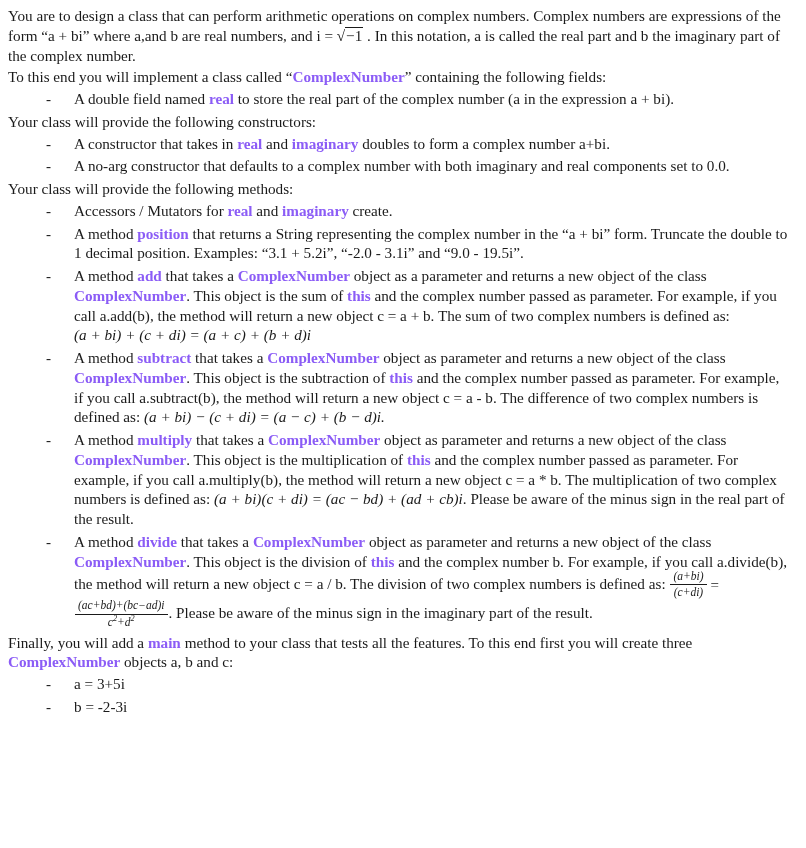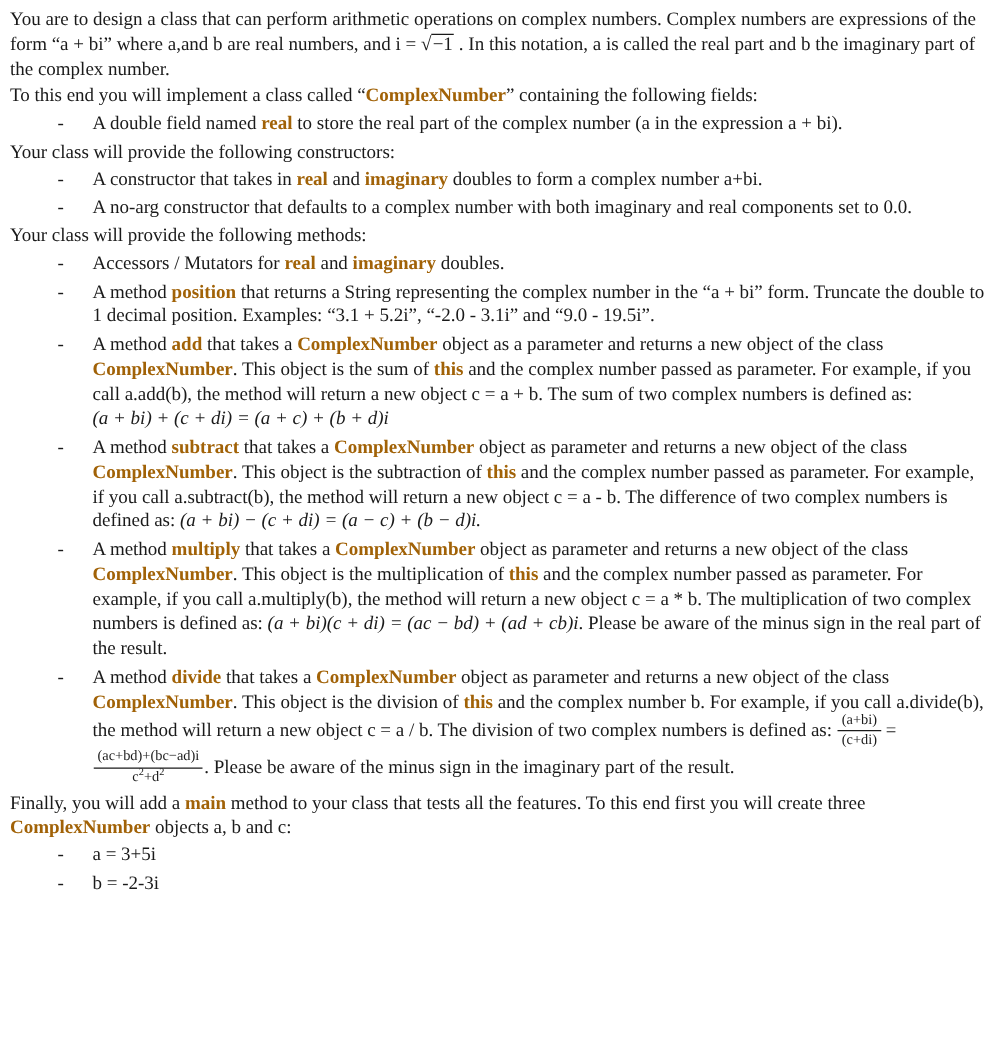--- a/index.html
+++ b/index.html
@@ -40,21 +40,21 @@
     padding-right: 6px;
   }
   ul.bullets > li::before {
     content: "-";
     position: absolute;
     left: 38px;
     top: 0;
     color: #1a1a1a;
   }
   .kw {
-    color: #a16207;
+    color: #8b5cf6;
     font-weight: bold;
   }
   .mathi {
     font-style: italic;
     font-family: "Liberation Serif", "DejaVu Serif", serif;
   }
   .math {
     font-family: "Liberation Serif", "DejaVu Serif", serif;
   }
   .sqrt {
@@ -66,20 +66,21 @@
     padding: 0 1px 0 1px;
     display: inline-block;
     line-height: 1.08;
   }
   .frac {
     display: inline-flex;
     flex-direction: column;
     vertical-align: middle;
     text-align: center;
     font-size: 11.5px;
+    font-style: italic;
     line-height: 1.14;
     margin: 0 1px;
     position: relative;
     top: -1px;
   }
   .frac .num {
     padding: 0 3px 1px 3px;
     border-bottom: 1.1px solid #1a1a1a;
     white-space: nowrap;
   }
@@ -116,21 +117,21 @@
 
   <ul class="bullets">
     <li><span>A constructor that takes in </span><span class="kw">real</span><span> and </span><span class="kw">imaginary</span><span> doubles to form a complex number a+bi.</span></li>
     <li><span>A no-arg constructor that defaults to a complex number with both imaginary and real components set to 0.0.</span></li>
   </ul>
 
   <p class="para">Your class will provide the following methods:</p>
 
   <ul class="bullets">
 
-    <li><span>Accessors / Mutators for </span><span class="kw">real</span><span> and </span><span class="kw">imaginary</span><span> doubles.</span></li>
+    <li><span>Accessors / Mutators for </span><span class="kw">real</span><span> and </span><span class="kw">imaginary</span><span> create.</span></li>
 
     <li><span>A method </span><span class="kw">position</span><span> that returns a String representing the complex number in the “a + bi” form. Truncate the double to 1 decimal position. Examples: “3.1 + 5.2i”, “-2.0 - 3.1i” and “9.0 - 19.5i”.</span></li>
 
     <li><span>A method </span><span class="kw">add</span><span> that takes a </span><span class="kw">ComplexNumber</span><span> object as a parameter and returns a new object of the class </span><span class="kw">ComplexNumber</span><span>. This object is the sum of </span><span class="kw">this</span><span> and the complex number passed as parameter. For example, if you call a.add(b), the method will return a new object c = a + b. The sum of two complex numbers is defined as: </span><span class="mathi nowrap">(a + bi) + (c + di) = (a + c) + (b + d)i</span></li>
 
     <li><span>A method </span><span class="kw">subtract</span><span> that takes a </span><span class="kw">ComplexNumber</span><span> object as parameter and returns a new object of the class </span><span class="kw">ComplexNumber</span><span>. This object is the subtraction of </span><span class="kw">this</span><span> and the complex number passed as parameter. For example, if you call a.subtract(b), the method will return a new object c = a - b. The difference of two complex numbers is defined as: </span><span class="mathi nowrap">(a + bi) − (c + di) = (a − c) + (b − d)i.</span></li>
 
     <li><span>A method </span><span class="kw">multiply</span><span> that takes a </span><span class="kw">ComplexNumber</span><span> object as parameter and returns a new object of the class </span><span class="kw">ComplexNumber</span><span>. This object is the multiplication of </span><span class="kw">this</span><span> and the complex number passed as parameter. For example, if you call a.multiply(b), the method will return a new object c = a * b.  The multiplication of two complex numbers is defined as: </span><span class="mathi nowrap">(a + bi)(c + di) = </span><span class="mathi nowrap">(ac − bd) + (ad + cb)i</span><span>. Please be aware of the minus sign in the real part of the result.</span></li>
 
     <li><span>A method </span><span class="kw">divide</span><span> that takes a </span><span class="kw">ComplexNumber</span><span> object as parameter and returns a new object of the class </span><span class="kw">ComplexNumber</span><span>. This object is the division of </span><span class="kw">this</span><span> and the complex number b. For example, if you call a.divide(b), the method will return a new object c = a / b.  The division of two complex numbers is defined as: </span><span class="frac">

